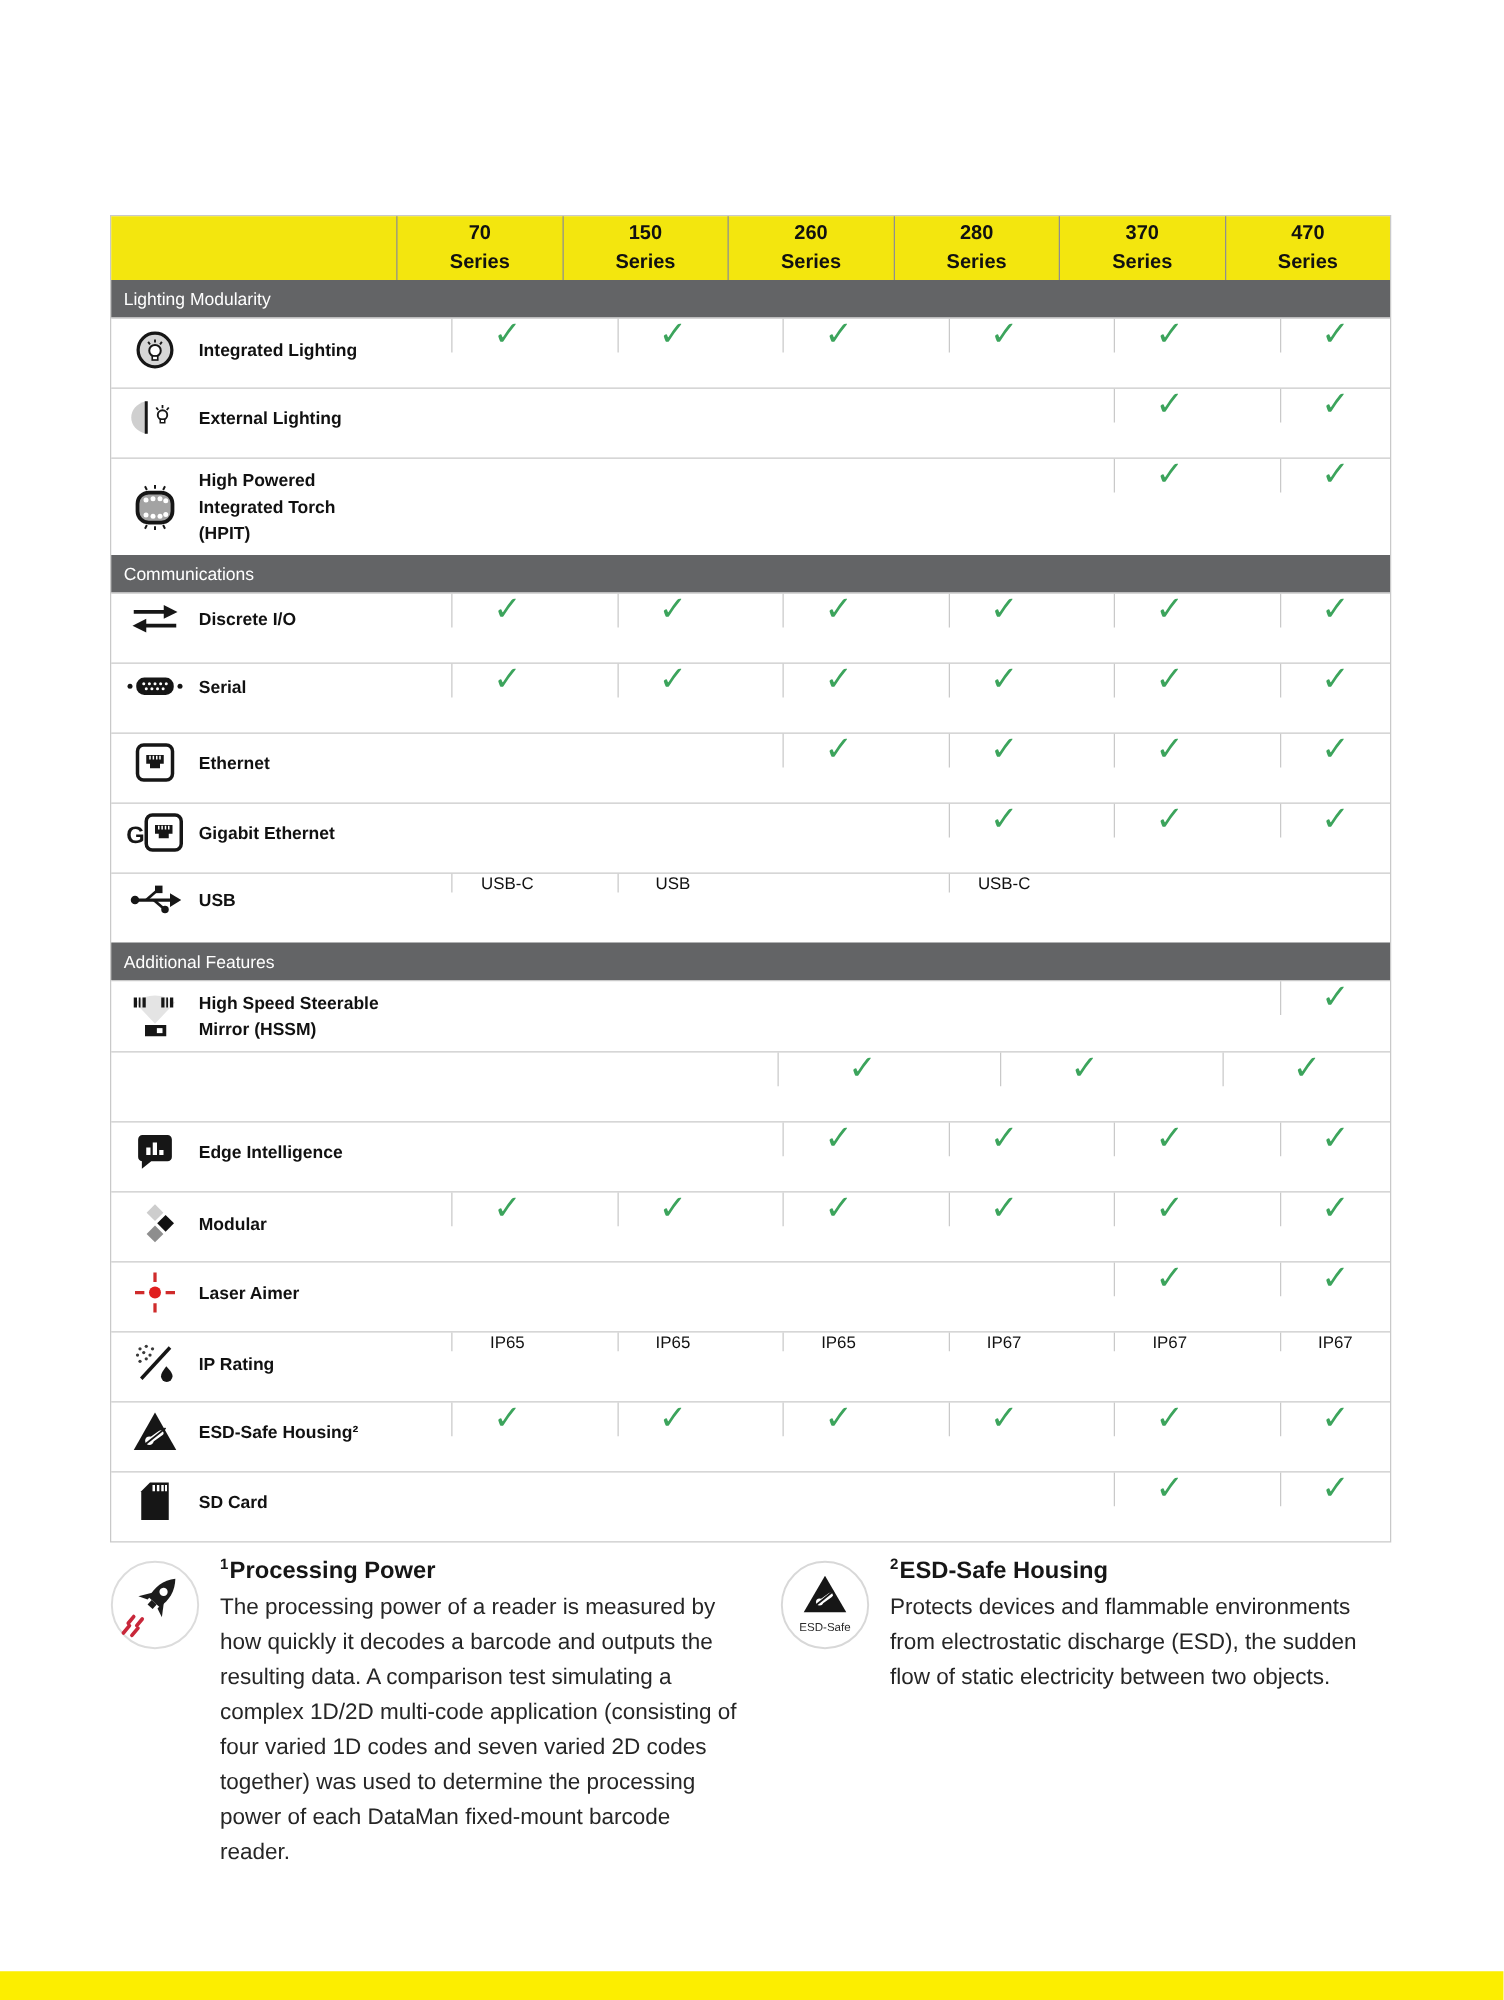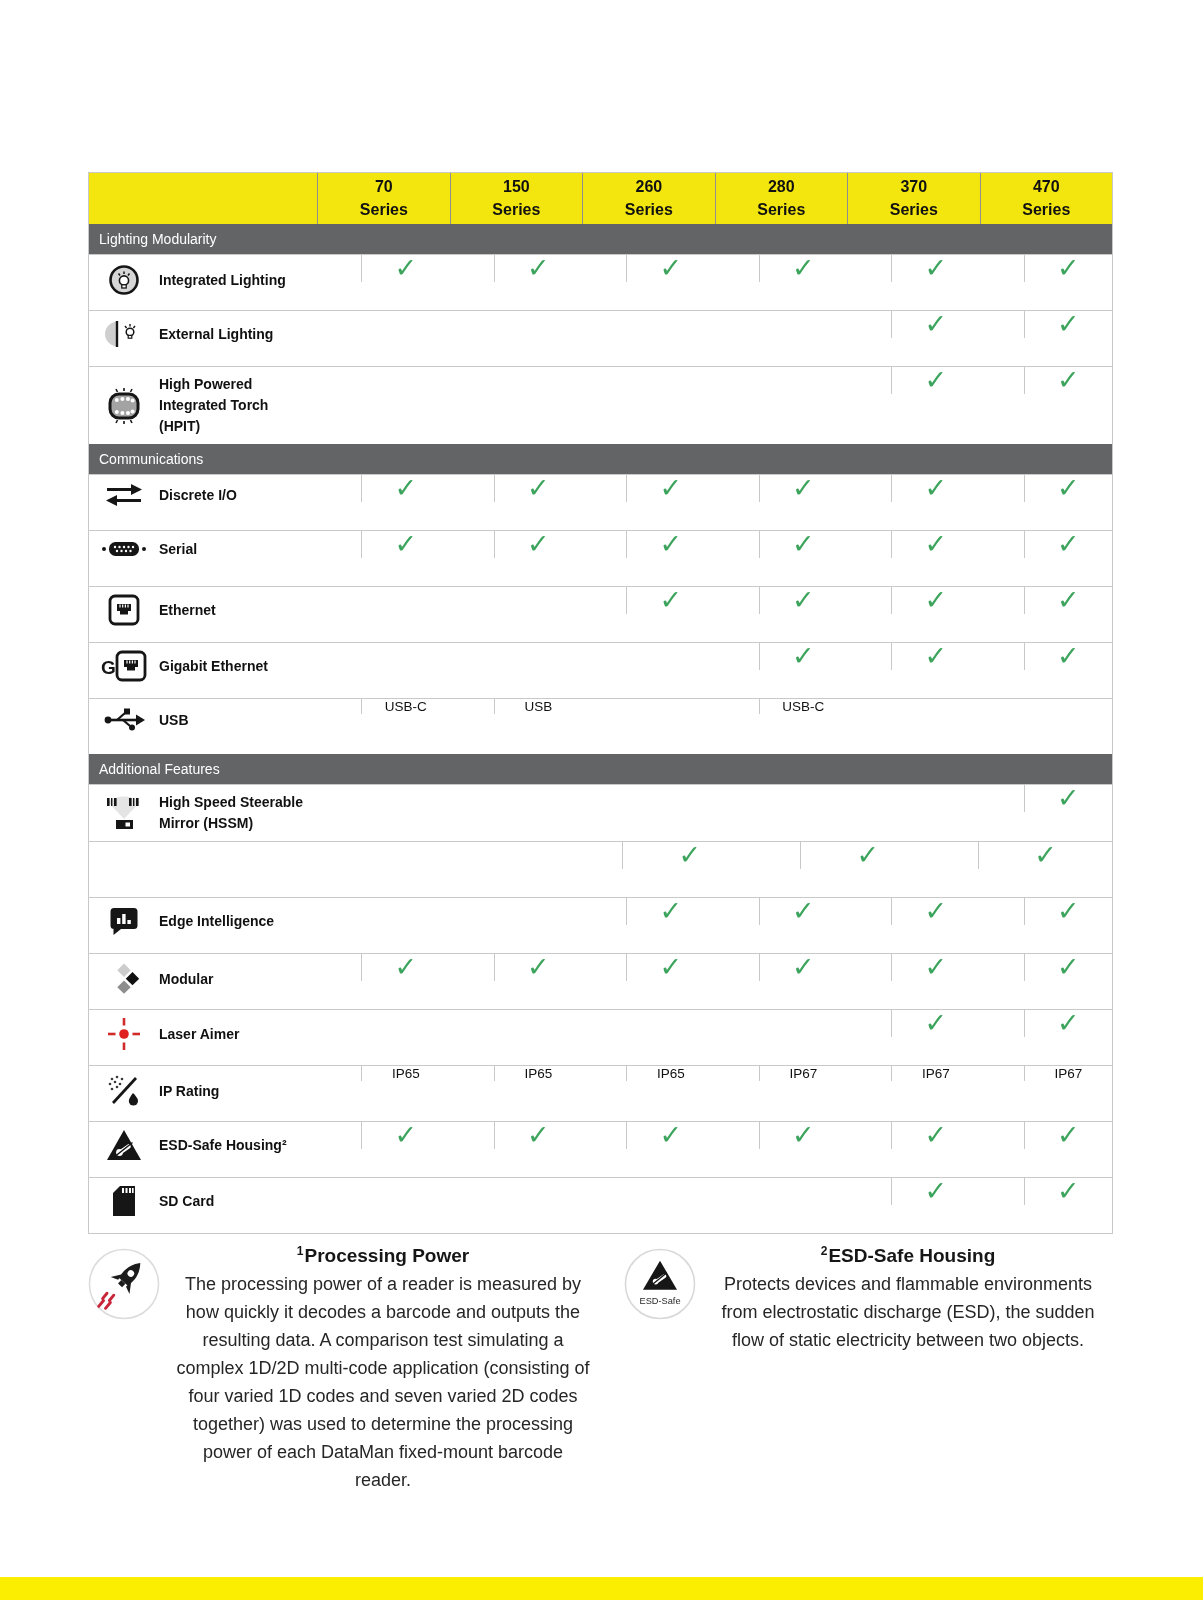--- a/index.html
+++ b/index.html
@@ -21,21 +21,21 @@
   .lbl{width:22.3%;display:flex;align-items:center;gap:8px;padding:7px 6px 7px 8px;box-sizing:border-box;}
   .icon-box{width:54px;min-width:54px;display:flex;align-items:center;justify-content:center;}
   .lbl-text{font-weight:bold;font-size:14px;line-height:1.5;color:#111;}
   .val{flex:1;border-left:1px solid var(--table-border);display:flex;align-items:center;
        justify-content:center;}
   .cell-text{font-size:13.5px;color:#111;}
   .check{color:var(--check-green);font-size:27px;line-height:1;
          font-family:"DejaVu Sans",sans-serif;transform:translateY(-1px);}
 
   
-  .notes{position:absolute;left:88px;top:1244px;width:1026px;display:flex;text-align:center;}
+  .notes{position:absolute;left:88px;top:1244px;width:1026px;display:flex;}
   .note{display:flex;align-items:flex-start;}
   .note-icon{width:72px;min-width:72px;height:72px;margin-top:4px;}
   .note-body{margin-left:16px;}
   .note-left{width:520px;}
   .note-right{margin-left:16px;width:490px;}
   .note-left .note-body{width:414px;}
   .note-right .note-body{width:392px;}
   .note-title{font-size:19px;font-weight:bold;color:#161616;}
   .note-title sup{font-size:12px;font-weight:bold;margin-right:1px;}
   .note-text{font-size:18px;line-height:1.55;color:#262626;margin-top:4px;}

